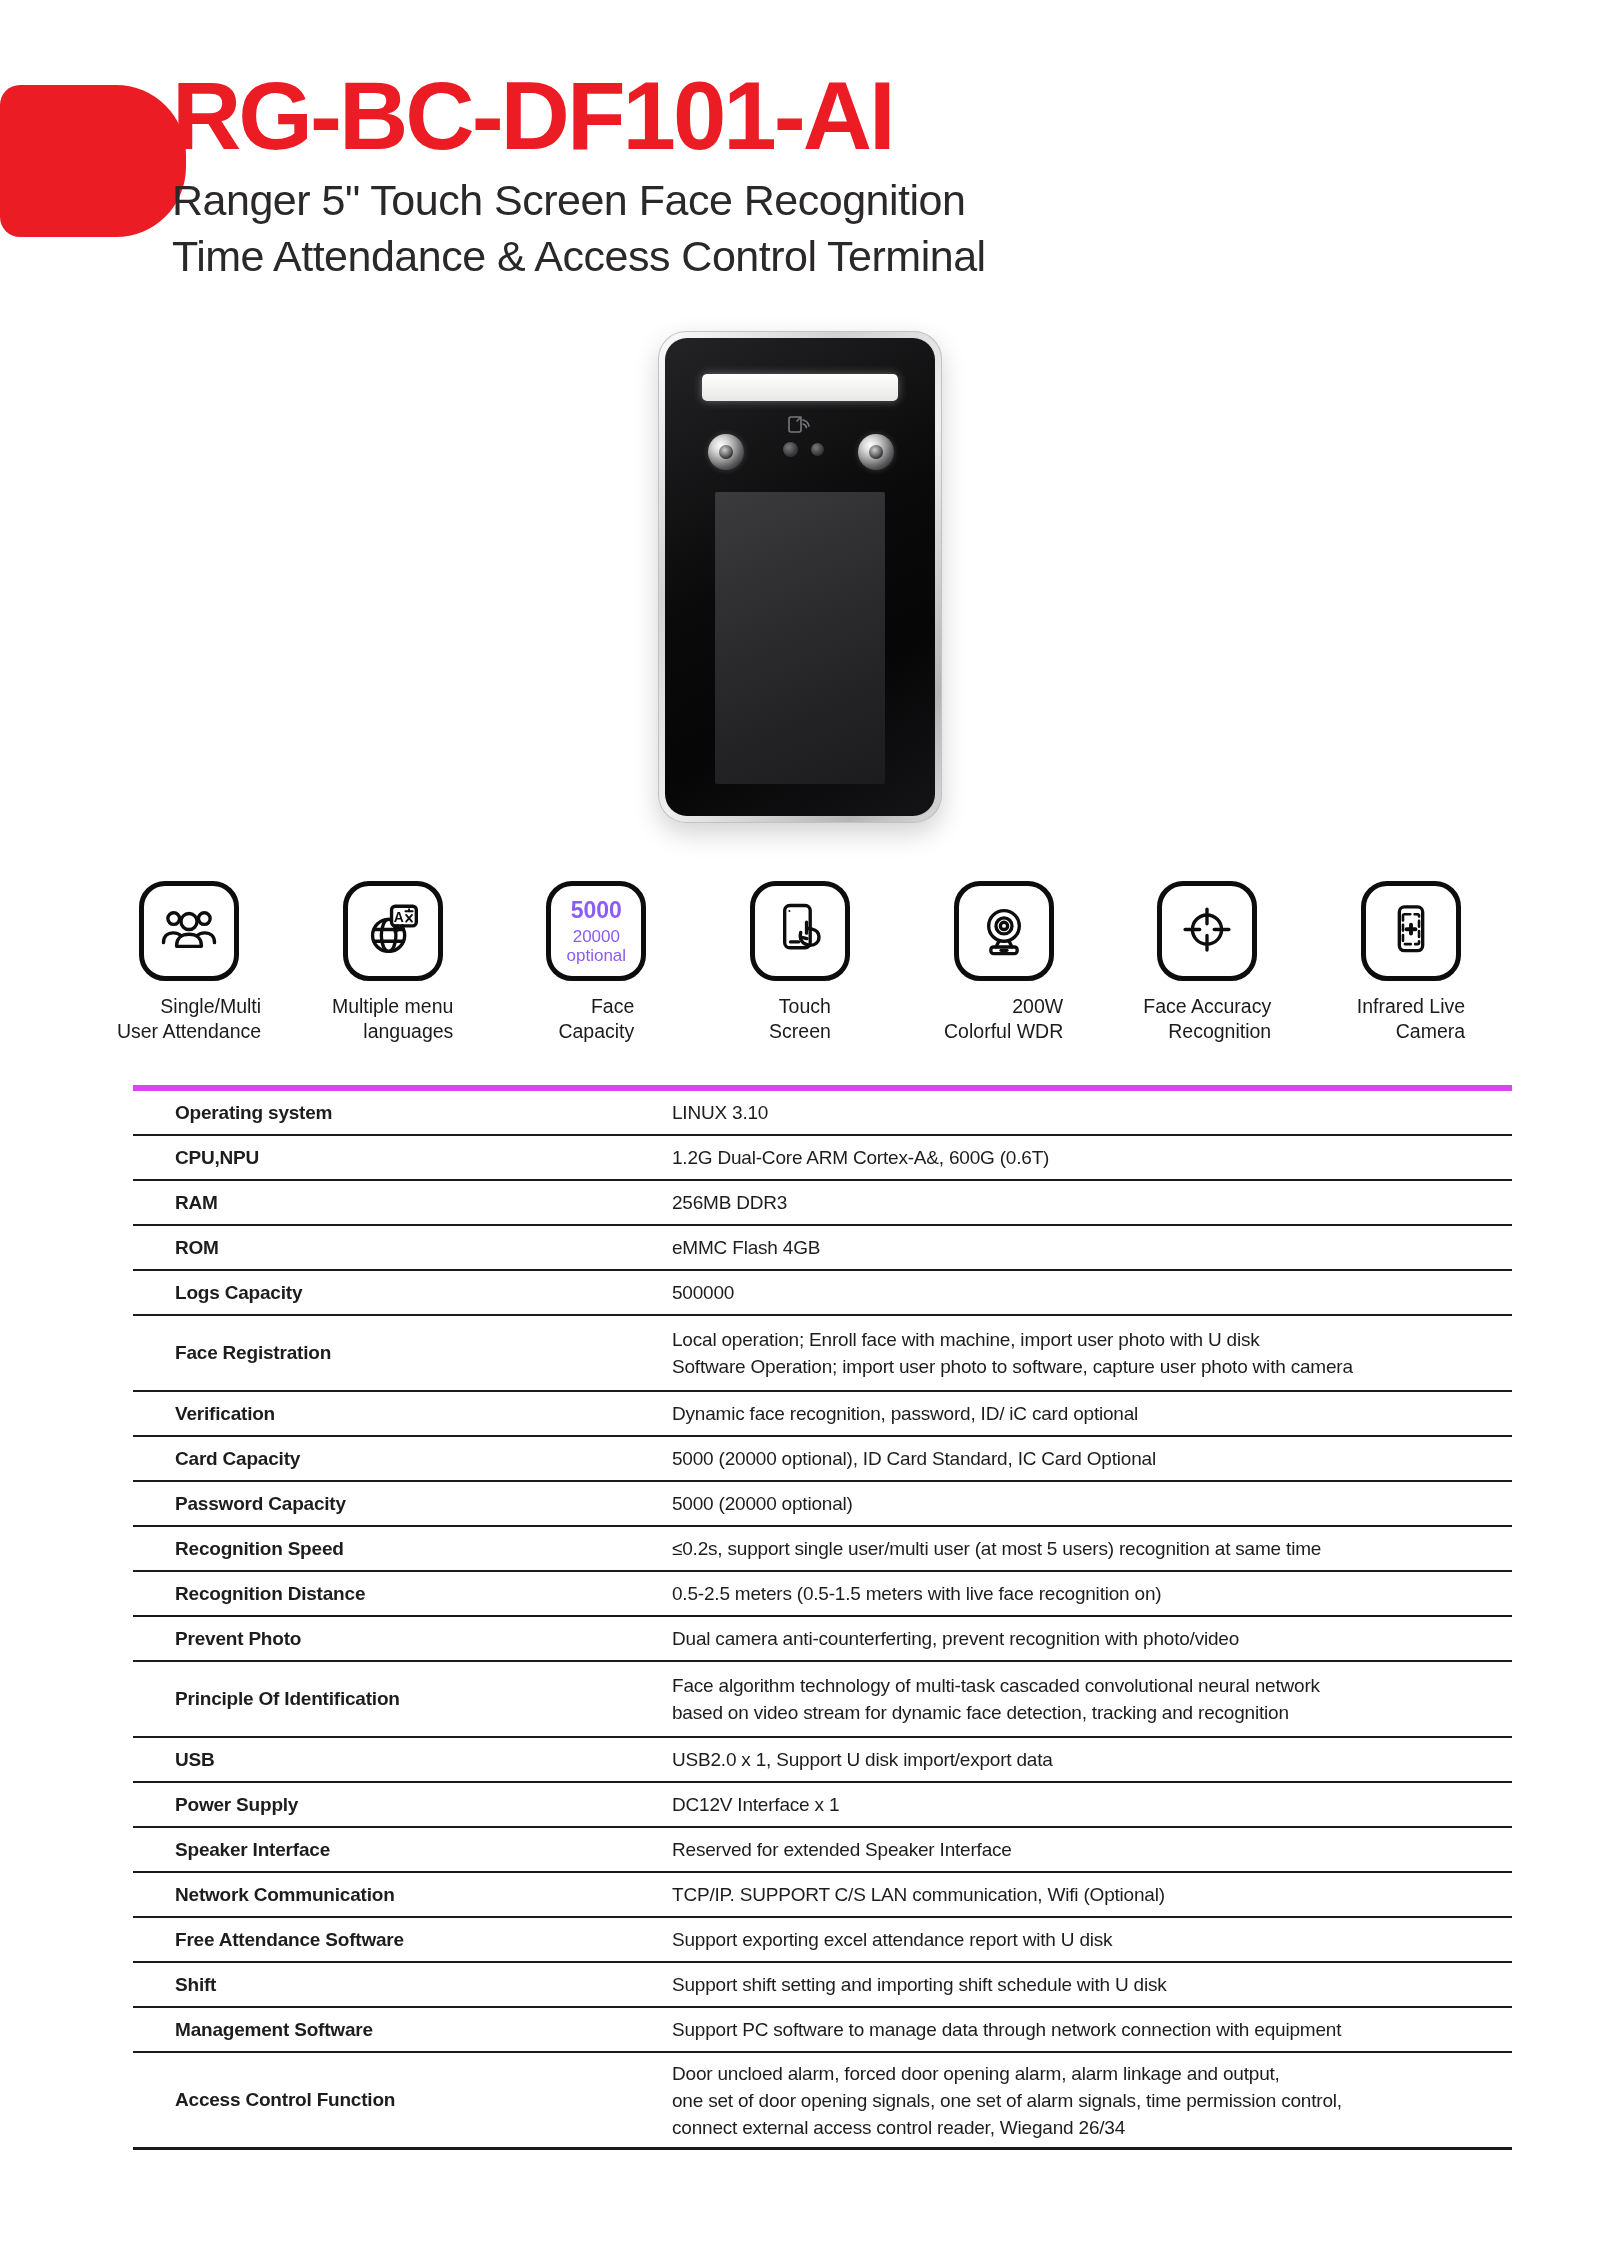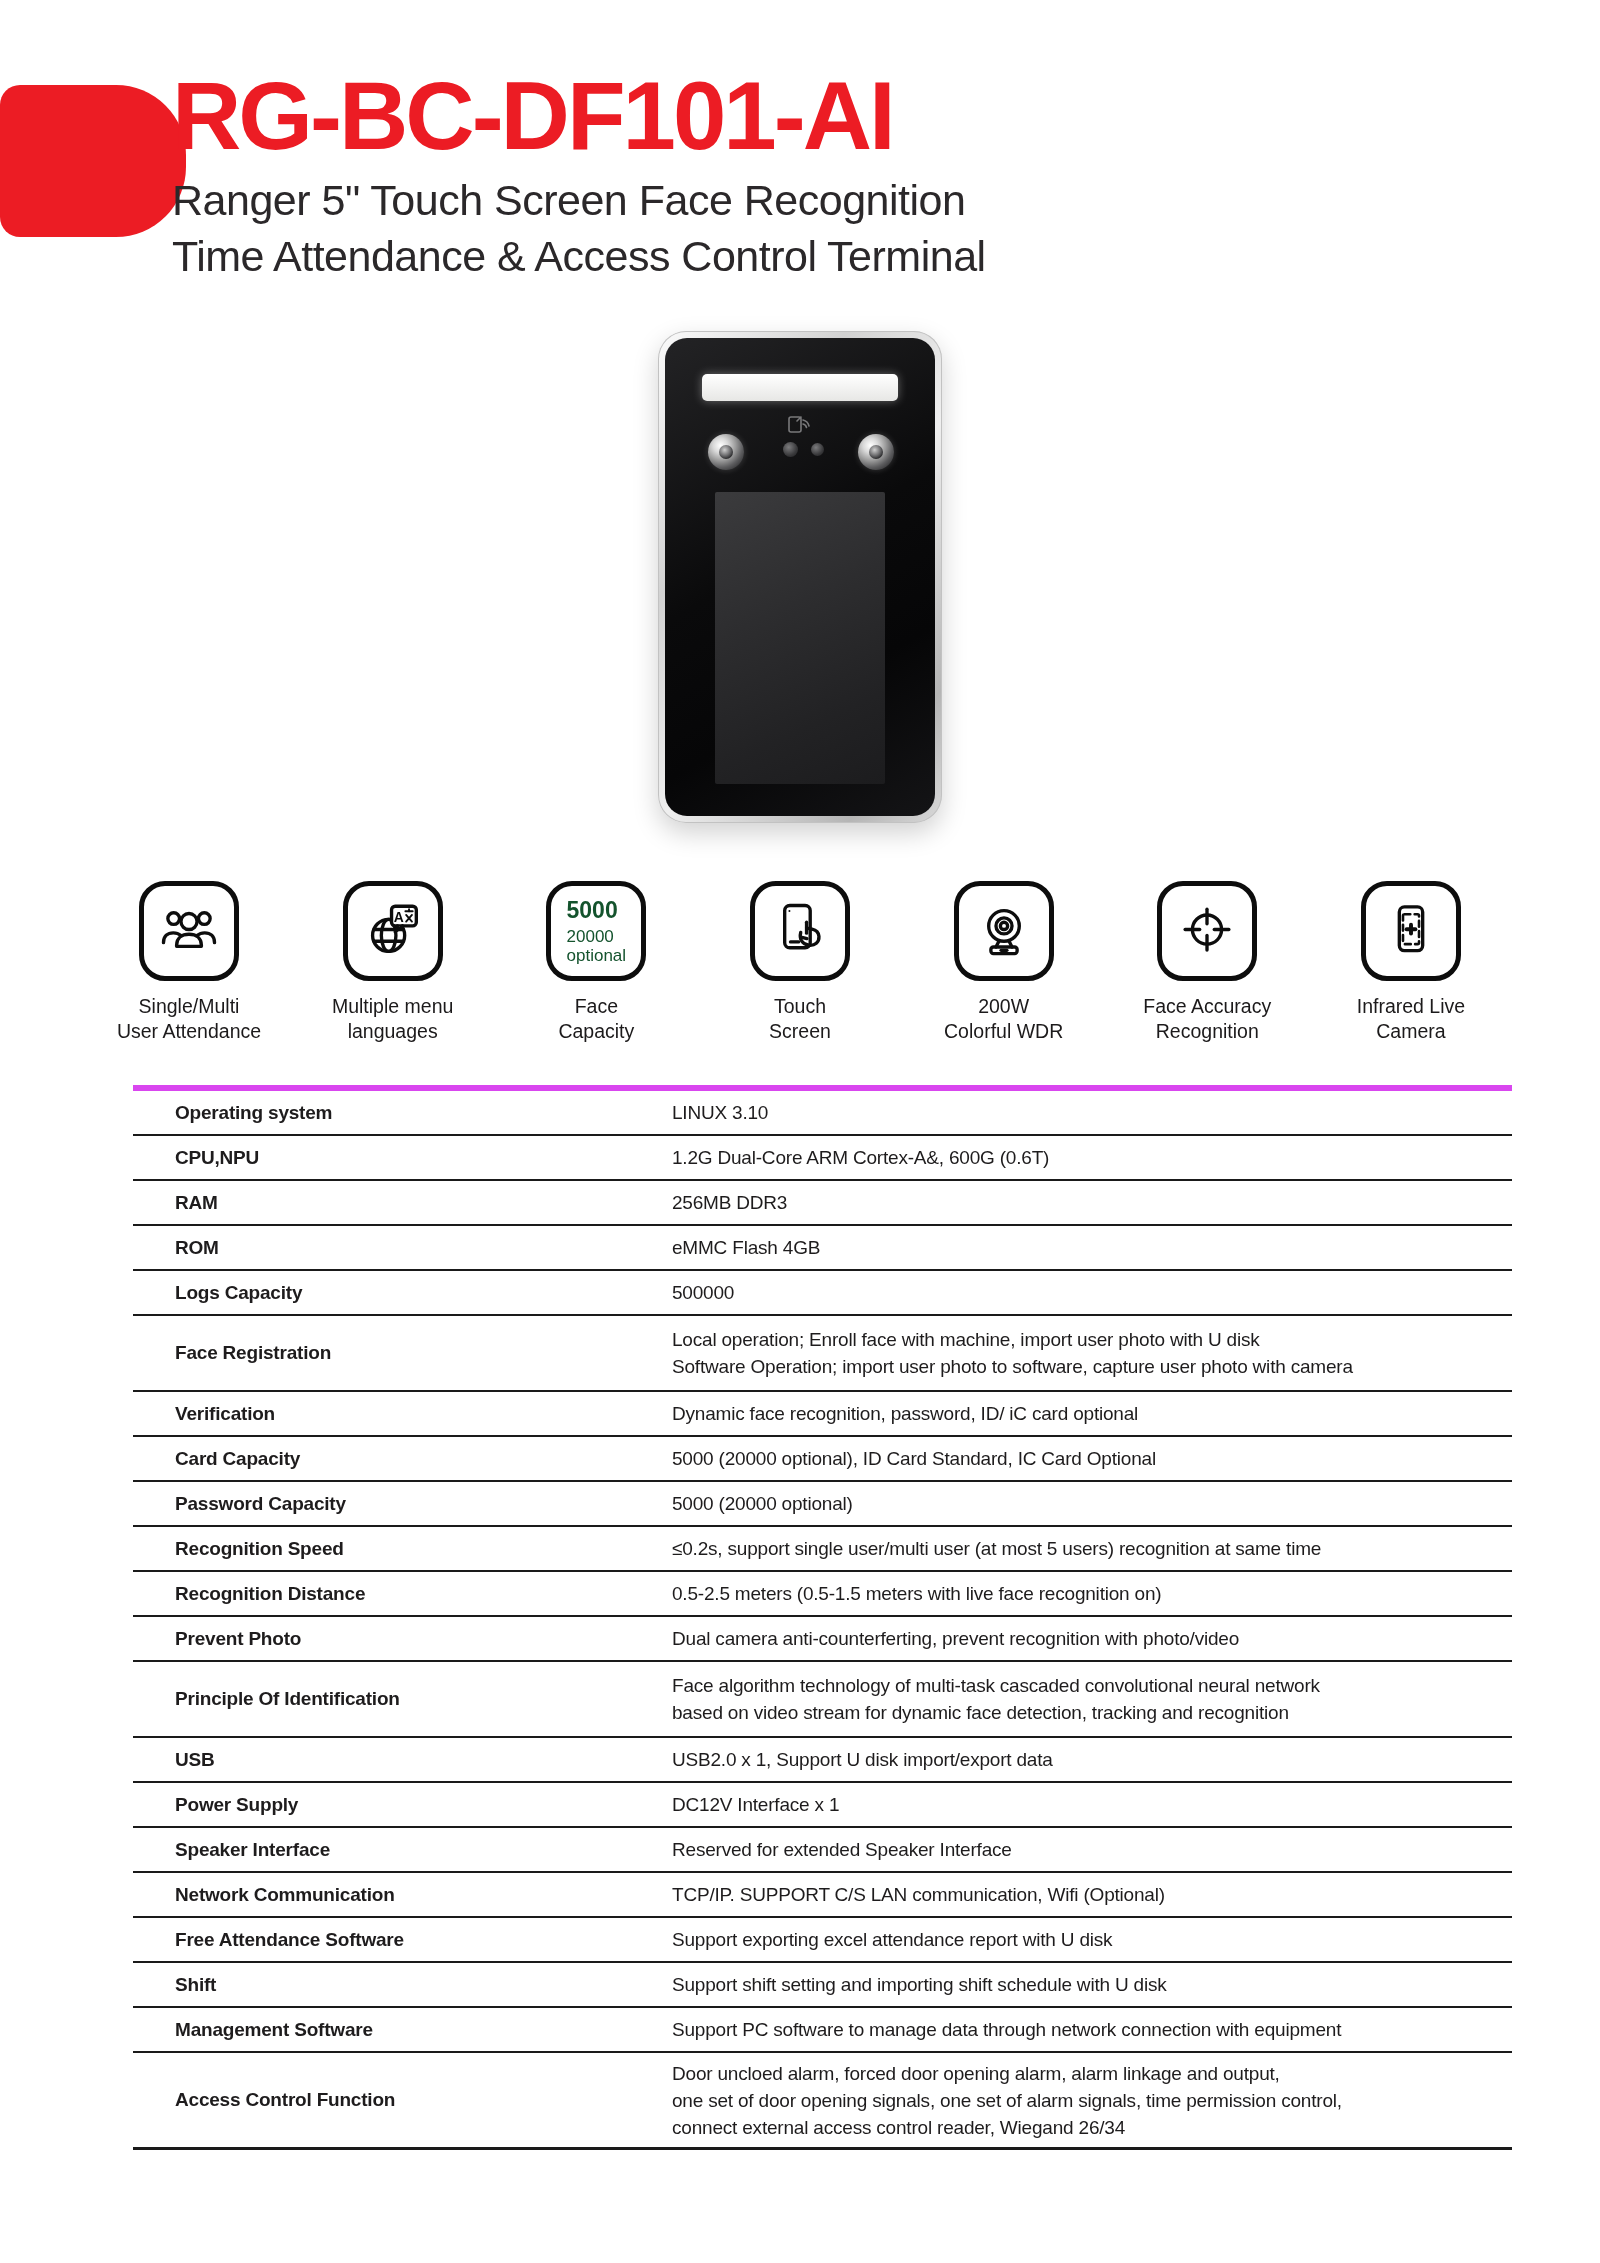--- a/index.html
+++ b/index.html
@@ -64,26 +64,26 @@
   .features{
     display:flex;justify-content:space-between;align-items:flex-start;
     margin:58px 96px 0 96px;
   }
   .feature{width:186px;display:flex;flex-direction:column;align-items:center;}
   .feature-box{
     width:100px;height:100px;box-sizing:border-box;border:5px solid #0d0d0d;border-radius:26px;
     display:flex;align-items:center;justify-content:center;background:#fff;
   }
   .feature-box svg{display:block;}
-  .cap-text{text-align:left;line-height:1.0;color:#14532d;}
+  .cap-text{text-align:center;line-height:1.0;color:#8b5cf6;}
   .cap-big{font-size:23px;font-weight:700;letter-spacing:0;}
   .cap-mid{font-size:17px;margin-top:6px;}
   .cap-small{font-size:17px;margin-top:2px;}
   .feature-label{
-    margin-top:13px;text-align:center;font-size:19.5px;line-height:25px;color:#1c1a1b;
+    margin-top:13px;text-align:right;font-size:19.5px;line-height:25px;color:#1c1a1b;
   }
   
   .spec-table{
     margin:41px 88px 0 133px;width:1379px;box-sizing:border-box;
     border-top:6px solid #d946ef;
   }
   .spec-row{
     display:flex;align-items:center;border-bottom:2px solid #1a1a1a;
     min-height:45px;box-sizing:border-box;padding:6px 0;
   }

